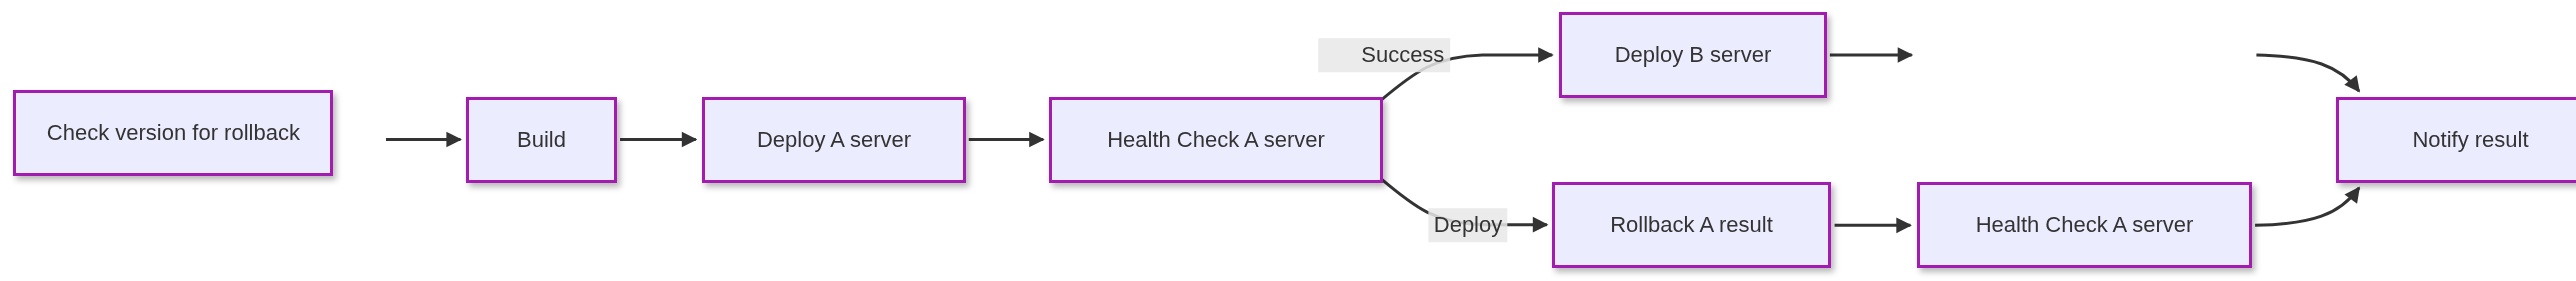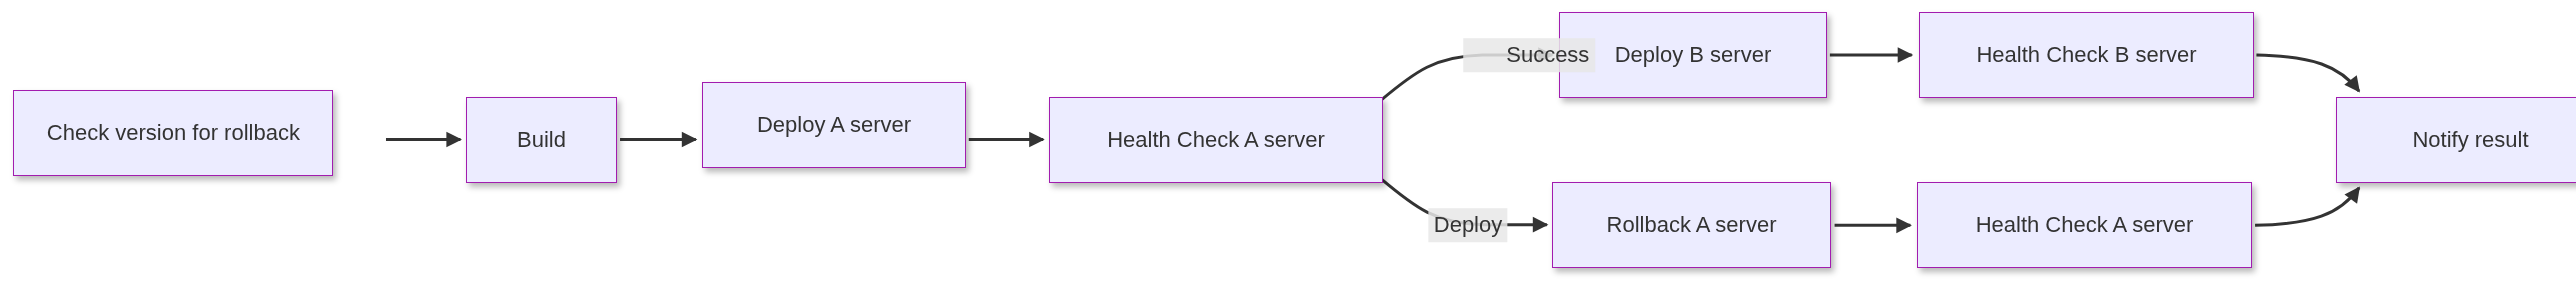--- a/index.html
+++ b/index.html
@@ -25,49 +25,49 @@
     stroke: #333333;
     stroke-width: 4.5;
     fill: none;
     marker-end: url(#arrowhead);
   }
   .node {
     position: absolute;
     box-sizing: border-box;
     height: 86px;
     background: #ECECFF;
-    border: 1px solid #a21caf;
+    border: 3px solid #a21caf;
     box-shadow: 2.7px 4px 6px rgba(0,0,0,0.28);
     display: flex;
     align-items: center;
     justify-content: center;
     font-size: 22px;
     color: #333333;
     white-space: nowrap;
   }
   .n1 { left: 13.4px;   top: 90px; width: 320px; }
   .n2 { left: 466px;  top: 97px; width: 151px; align-items: center; }
-  .n3 { left: 702px; top: 82px; width: 264px; }
+  .n3 { left: 702px; top: 97px; width: 264px; }
   .n4 { left: 1049px; top: 97px; width: 334px; }
   .n5 { left: 1559px; top: 12px;  width: 268px; }
   .n6 { left: 1919px; top: 12px;  width: 335px; }
   .n7 { left: 1552px; top: 182px; width: 279px; }
   .n8 { left: 1917px; top: 182px; width: 335px; }
   .n9 { left: 2336px; top: 97px; width: 269px; }
   .edge-label {
     position: absolute;
     transform: translate(-50%,-50%);
     background: rgba(232,232,232,0.85);
     color: #333333;
     font-size: 22px;
     line-height: 1.1;
     padding: 4.7px 5.4px;
     white-space: nowrap;
   }
-  .el-success { left: 1529px; top: 55px; padding-left: 43px; }
+  .el-success { left: 1384px; top: 55px; padding-left: 43px; }
   .el-failure { left: 1468px; top: 225px; }
 </style>
 </head>
 <body>
 
 <div class="canvas">
 
   <svg class="edge-layer" viewBox="0 0 3840 419" xmlns="http://www.w3.org/2000/svg">
     <defs>
       <marker id="arrowhead" viewBox="0 0 12 12" refX="10" refY="6" markerWidth="6.2" markerHeight="6.2" orient="auto">
@@ -93,25 +93,22 @@
   </div>
   <div class="node n3">
     <span>Deploy A server</span>
   </div>
   <div class="node n4">
     <span>Health Check A server</span>
   </div>
   <div class="node n5">
     <span>Deploy B server</span>
   </div>
-  <div class="node n6">
-    <span>Health Check B server</span>
-  </div>
   <div class="node n7">
-    <span>Rollback A server</span>
+    <span>Rollback A result</span>
   </div>
   <div class="node n8">
     <span>Health Check A server</span>
   </div>
   <div class="node n9">
     <span>Notify result</span>
   </div>
 
   <div class="edge-label el-success">Success</div>
   <div class="edge-label el-failure">Deploy</div>

